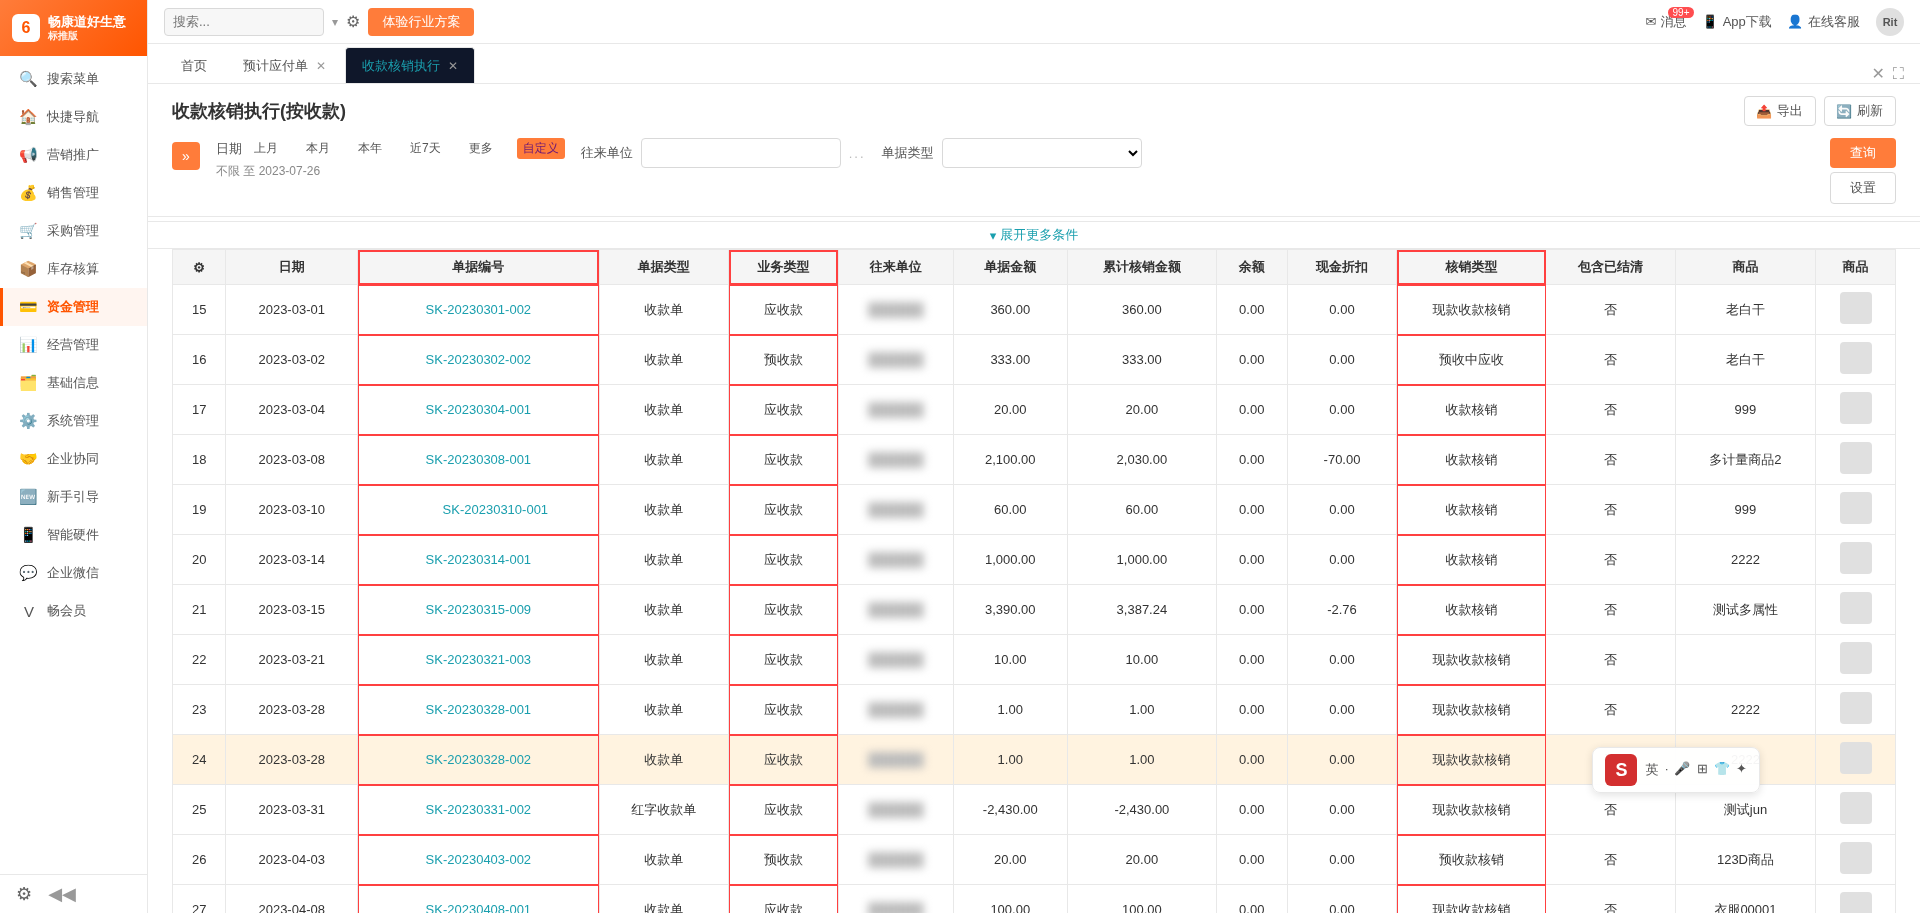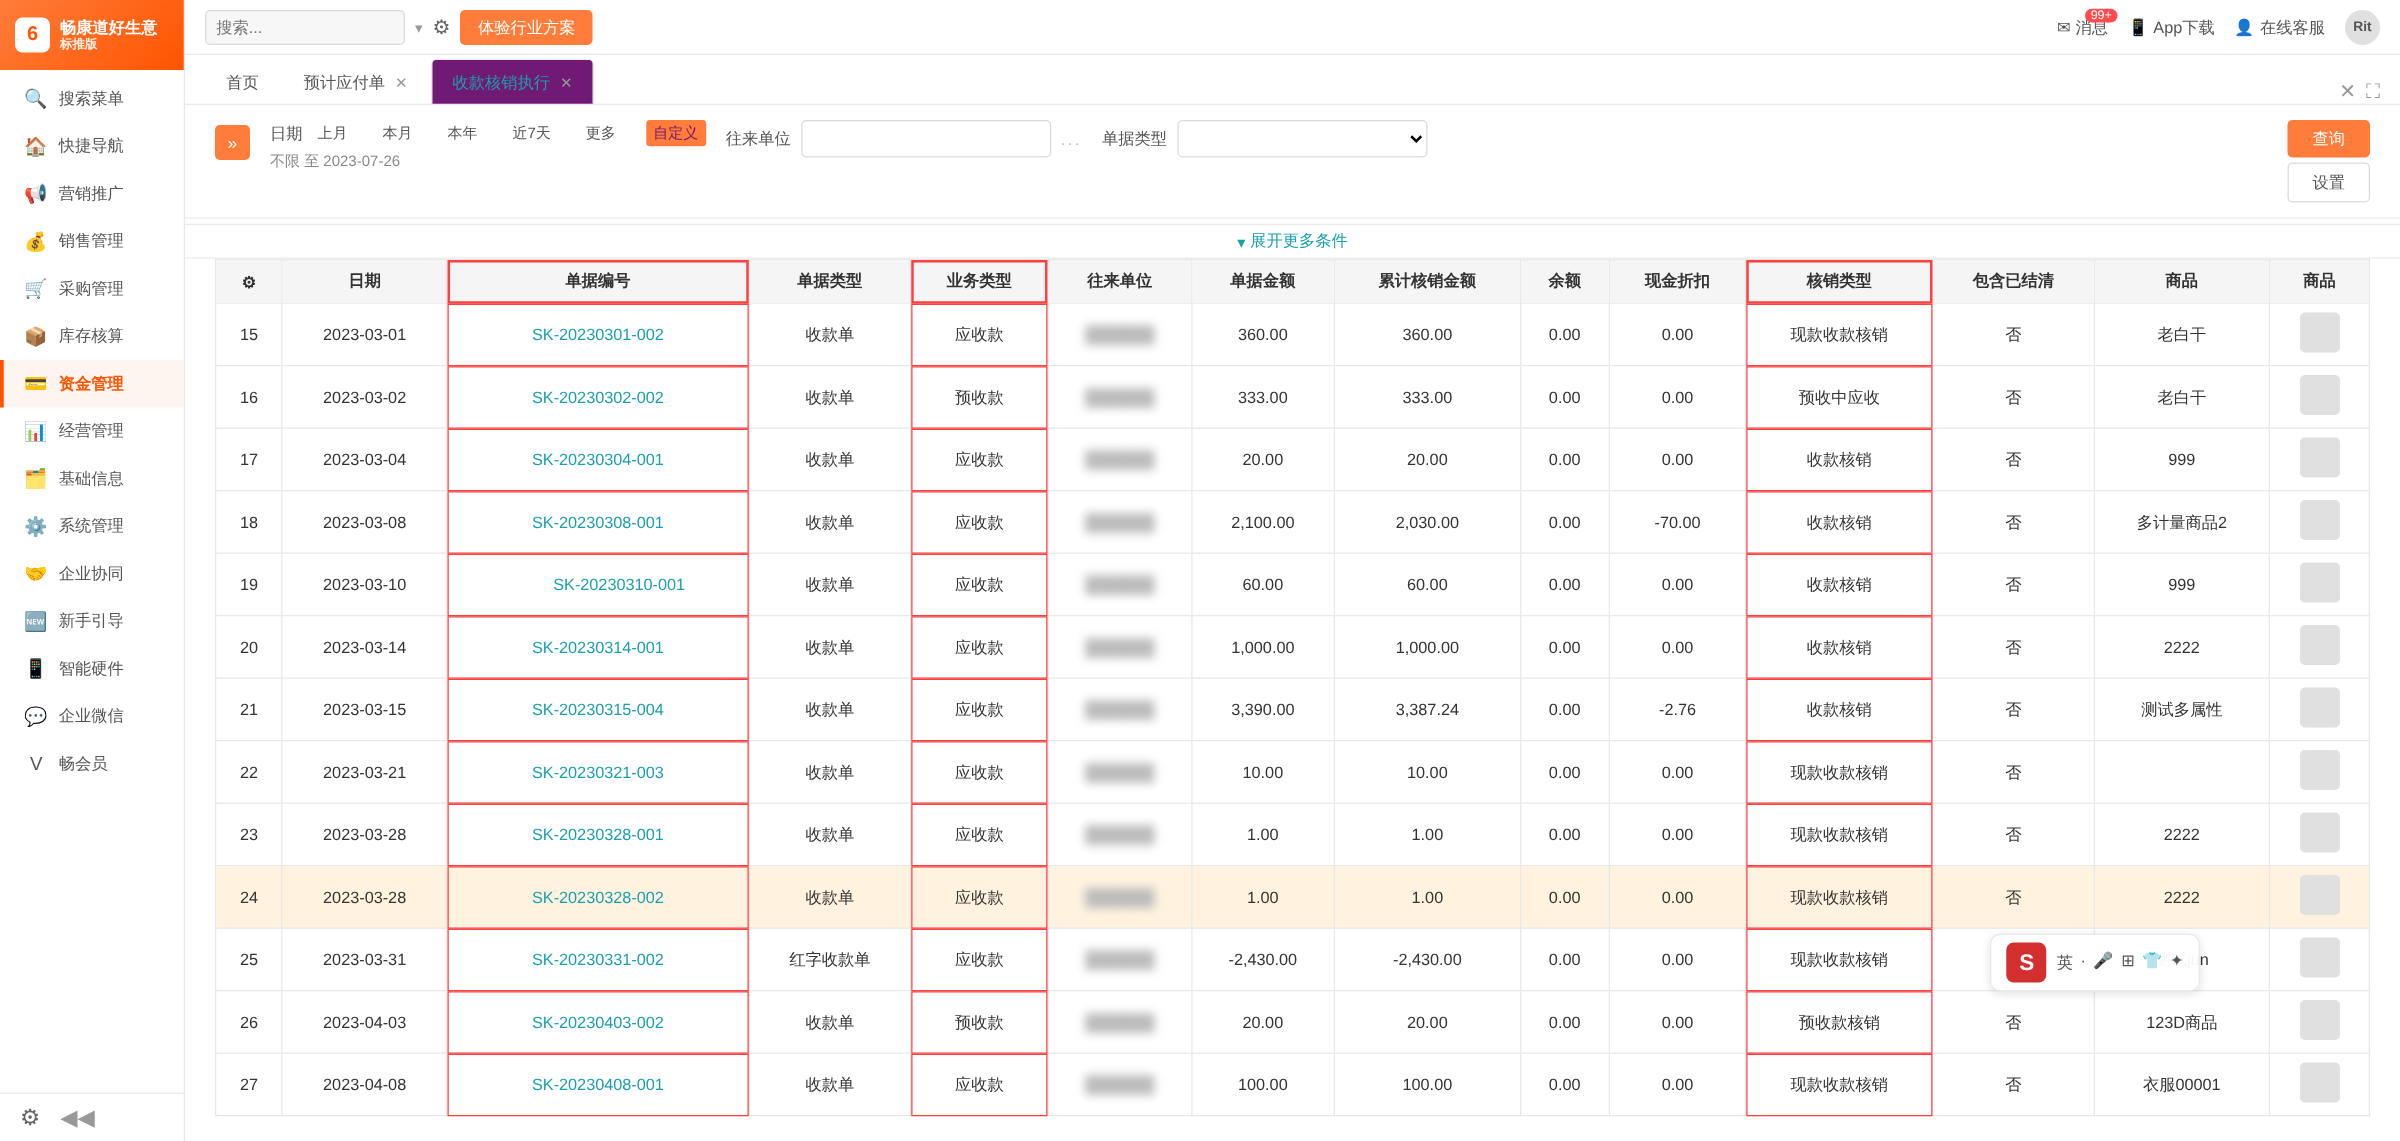--- a/index.html
+++ b/index.html
@@ -127,21 +127,21 @@
       cursor: pointer;
       border-radius: 4px 4px 0 0;
       font-size: 13px;
       color: #555;
       border: 1px solid transparent;
       border-bottom: none;
       margin-right: 2px;
       position: relative;
     }
     .tab.active {
-      background: #701a75;
+      background: #0f172a;
       color: #1a9fae;
       border-color: #e8e8e8;
       border-bottom-color: #fff;
       z-index: 1;
     }
     .tab-home { color: #555; }
     .tab-close { margin-left: 8px; color: #999; font-size: 12px; }
     .tabs-controls { margin-left: auto; display: flex; align-items: center; gap: 8px; }
     .tabs-ctrl-btn { color: #999; font-size: 16px; cursor: pointer; }
 
@@ -415,20 +415,33 @@
     <div class="tab active">
       <span>收款核销执行</span>
       <span class="tab-close">✕</span>
     </div>
     <div class="tabs-controls">
       <span class="tabs-ctrl-btn">✕</span>
       <span class="tabs-ctrl-btn">⛶</span>
     </div>
   </div>
 
+  <div class="page-header">
+    <div class="page-title">收款核销执行(按收款)</div>
+    <div class="page-actions">
+      <button class="btn-export">
+        <span>📤</span>
+        <span>导出</span>
+      </button>
+      <button class="btn-refresh">
+        <span>🔄</span>
+        <span>刷新</span>
+      </button>
+    </div>
+  </div>
 
   <div class="filter-bar">
     <button class="filter-toggle">»</button>
     <div class="filter-group">
       <div class="filter-row">
         <span class="filter-label">日期</span>
         <div class="filter-date-btns">
           <button class="filter-date-btn">上月</button>
           <button class="filter-date-btn">本月</button>
           <button class="filter-date-btn">本年</button>
@@ -594,21 +607,21 @@
       <td style="outline:1px solid #ff4040;outline-offset:-1px;">收款核销</td>
       <td>否</td>
       <td>2222</td>
       <td>
         <div style="width:32px;height:32px;background:#e0e0e0;border-radius:4px;display:inline-block;"></div>
       </td>
     </tr>
           <tr>
       <td>21</td>
       <td>2023-03-15</td>
-      <td style="outline:1px solid #ff4040;outline-offset:-1px;"><a href="#">SK-20230315-004</a></td>
+      <td style="outline:1px solid #ff4040;outline-offset:-1px;"><a href="#">SK-20230315-009</a></td>
       <td>收款单</td>
       <td style="outline:1px solid #ff4040;outline-offset:-1px;">应收款</td>
       <td><span style="filter:blur(4px);color:#bbb;">██████</span></td>
       <td>3,390.00</td>
       <td>3,387.24</td>
       <td>0.00</td>
       <td class="negative">-2.76</td>
       <td style="outline:1px solid #ff4040;outline-offset:-1px;">收款核销</td>
       <td>否</td>
       <td>测试多属性</td>

